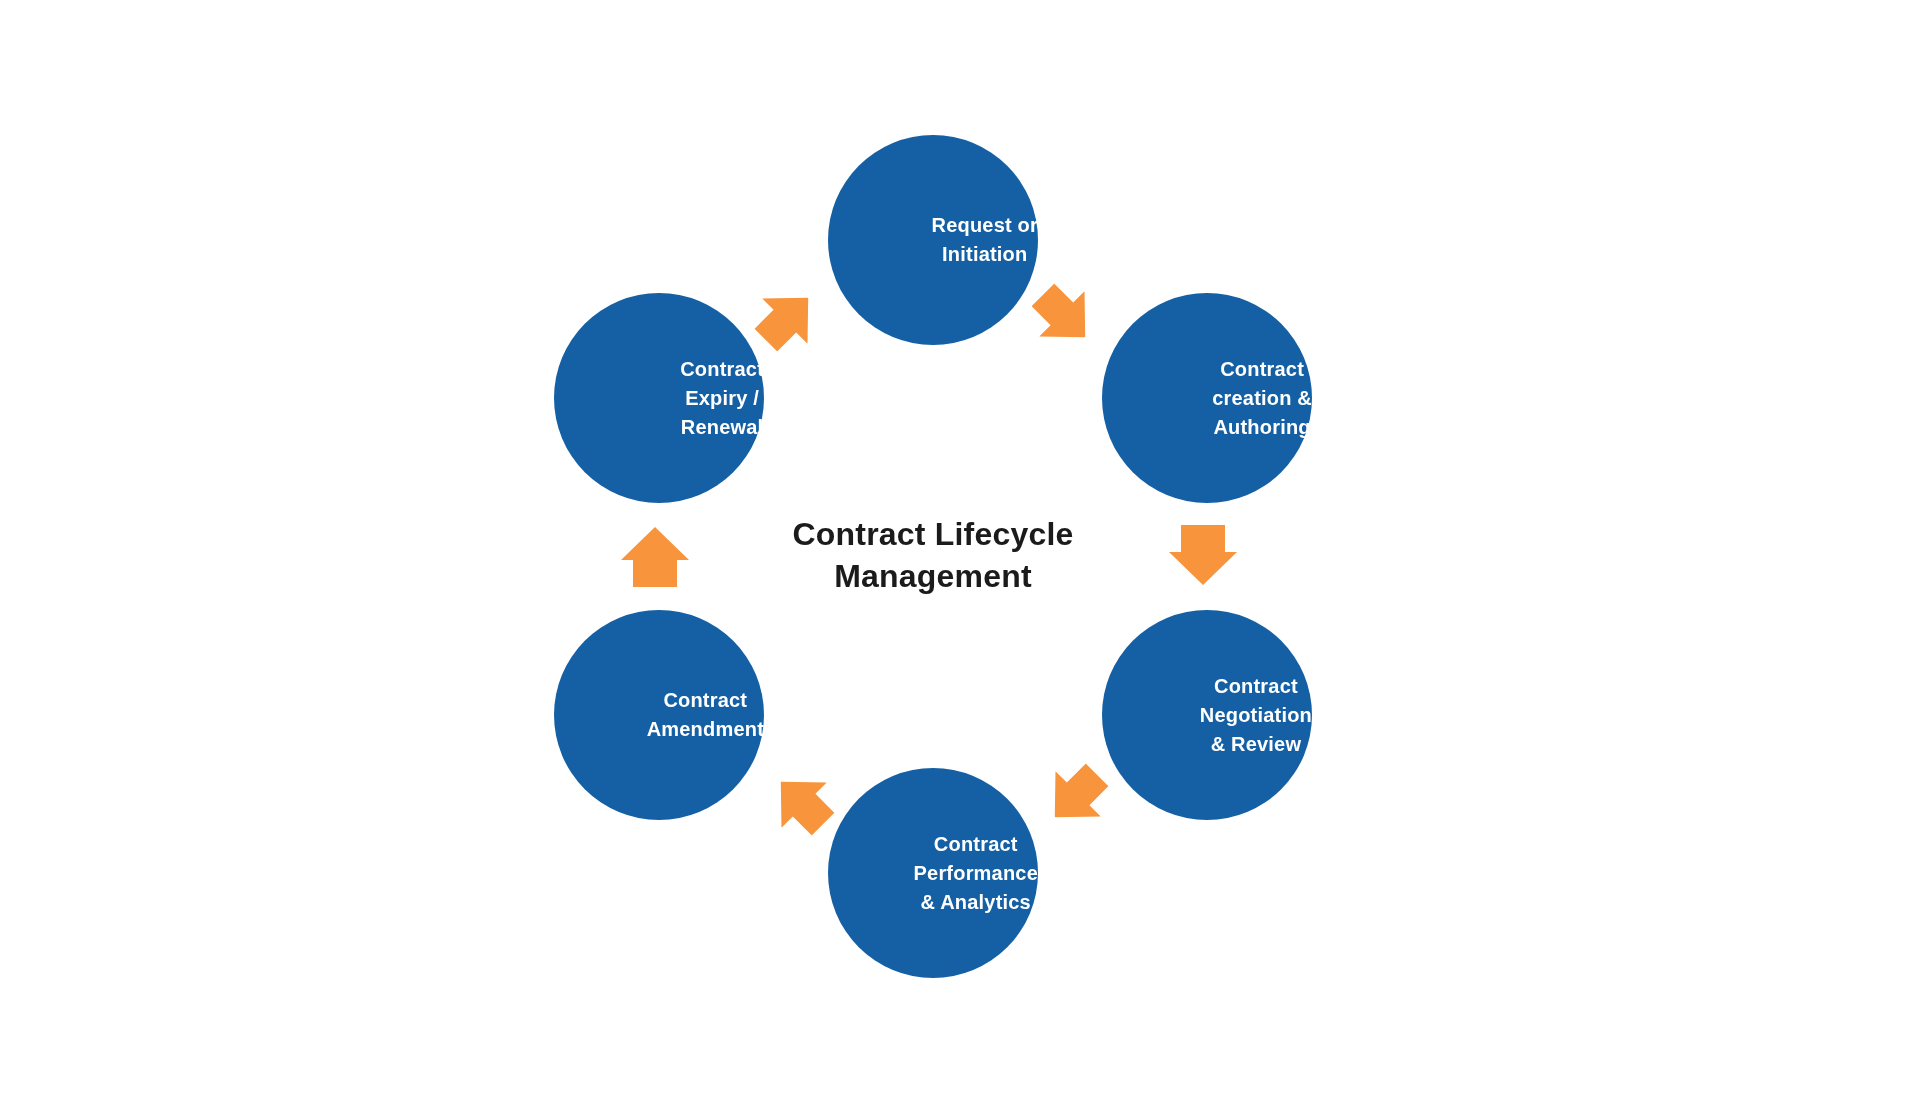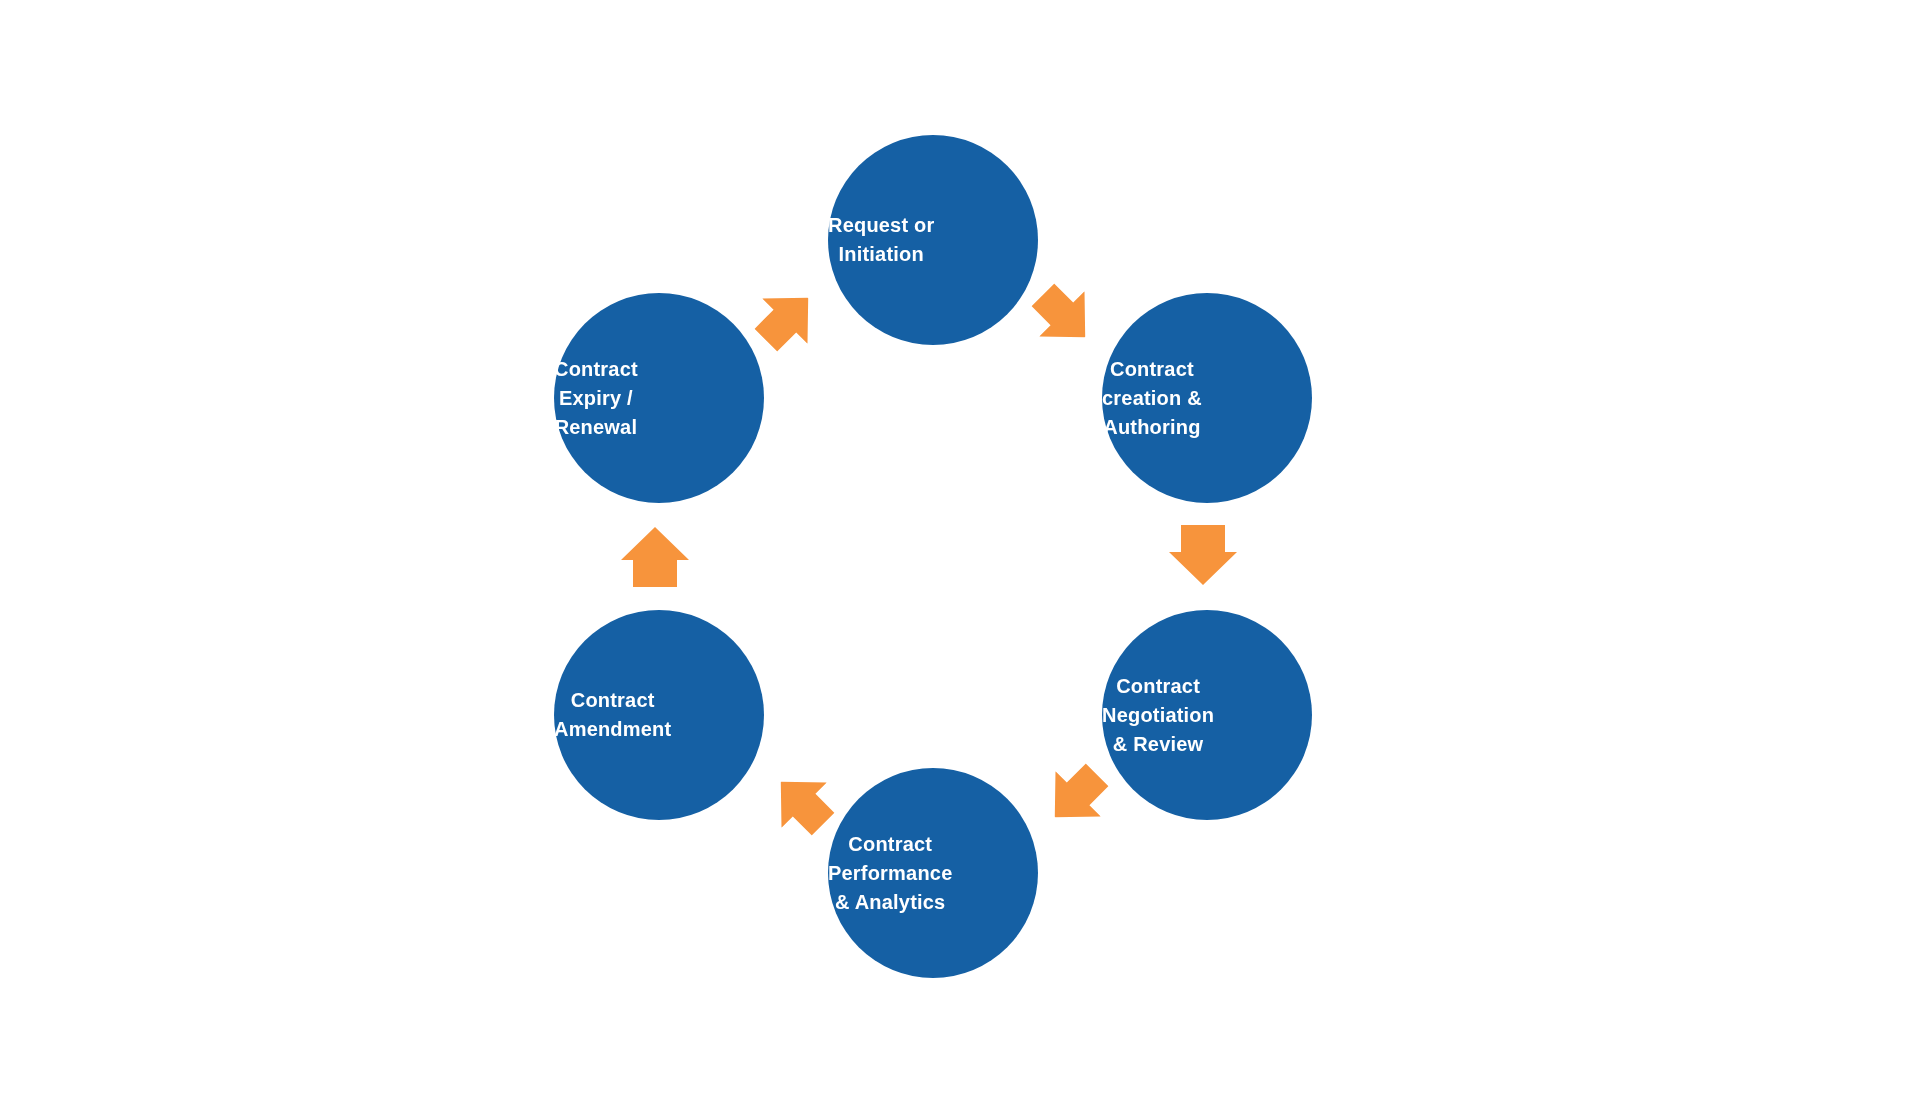--- a/index.html
+++ b/index.html
@@ -21,21 +21,21 @@
     width: 1920px; height: 1114px;
     background: var(--bg-color);
   }
   .stage-circle {
     position: absolute;
     width: 210px; height: 210px;
     border-radius: 50%;
     background: var(--circle-color);
     display: flex;
     align-items: center;
-    justify-content: flex-start;
+    justify-content: flex-end;
     text-align: center;
   }
   .stage-label {
     color: var(--label-color);
     font-size: 20px;
     font-weight: 700;
     line-height: 29px;
     white-space: pre-line;
     letter-spacing: 0.2px;
   }
@@ -58,20 +58,22 @@
   .arrow-down { left: 1168px; top: 524px; transform: rotate(180deg); }
   .arrow-sw { left: 1044px; top: 766px; transform: rotate(225deg); }
   .arrow-nw { left: 770px; top: 773px; transform: rotate(315deg); }
   .arrow-up { left: 620px; top: 526px; }
 </style>
 </head>
 <body>
 
 <div class="canvas">
 
+  <div class="diagram-title">Contract Lifecycle
+Management</div>
 
   <div class="stage-circle" style="left:828px; top:135px">
     <span class="stage-label">Request or
 Initiation</span>
   </div>
 
   <div class="stage-circle" style="left:1102px; top:293px">
     <span class="stage-label">Contract
 creation &amp;
 Authoring</span>

